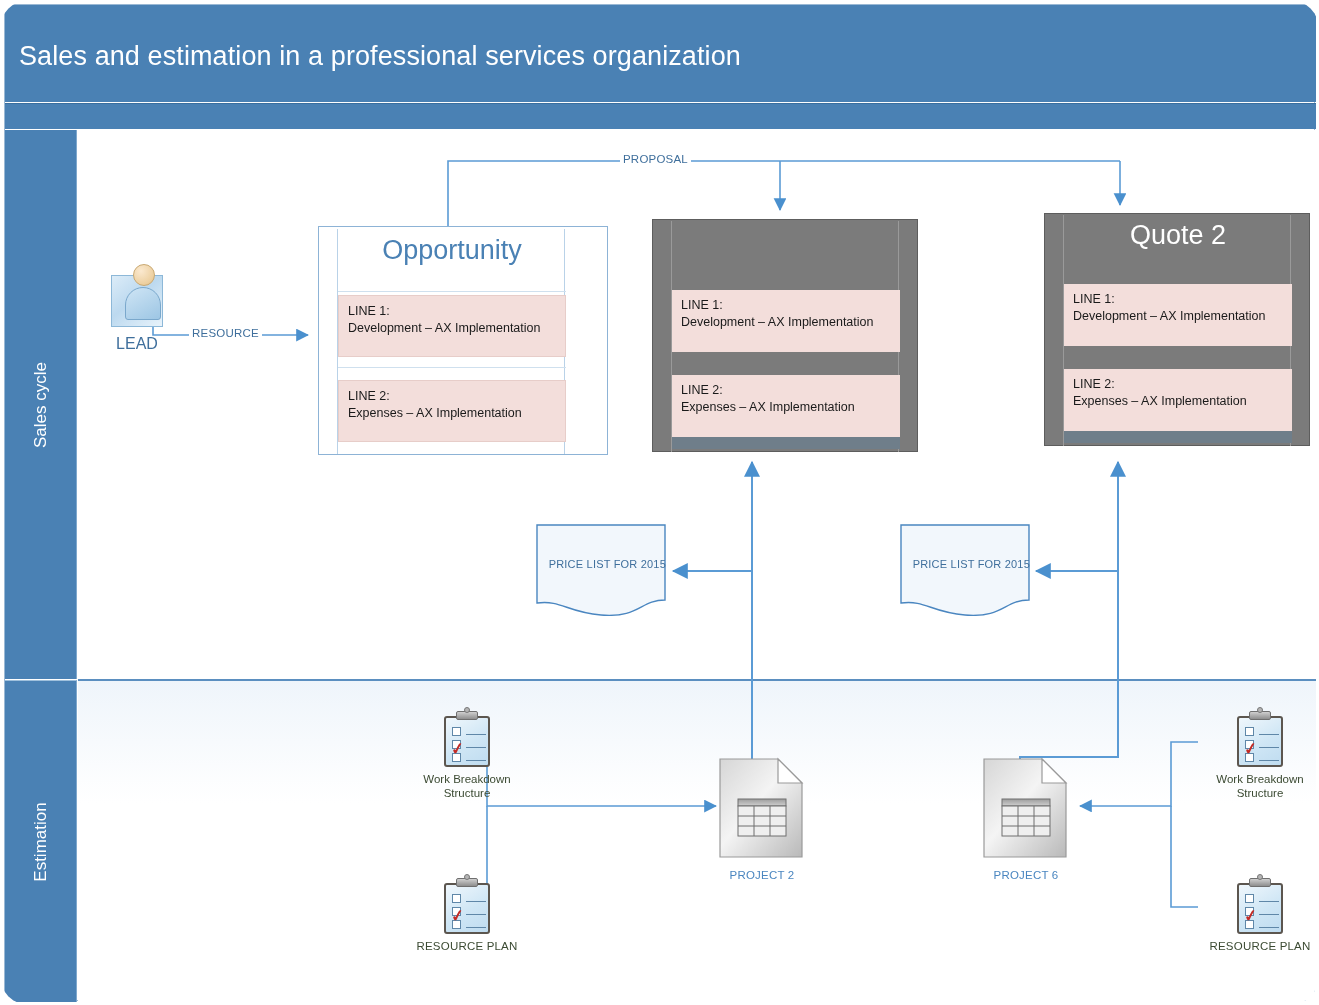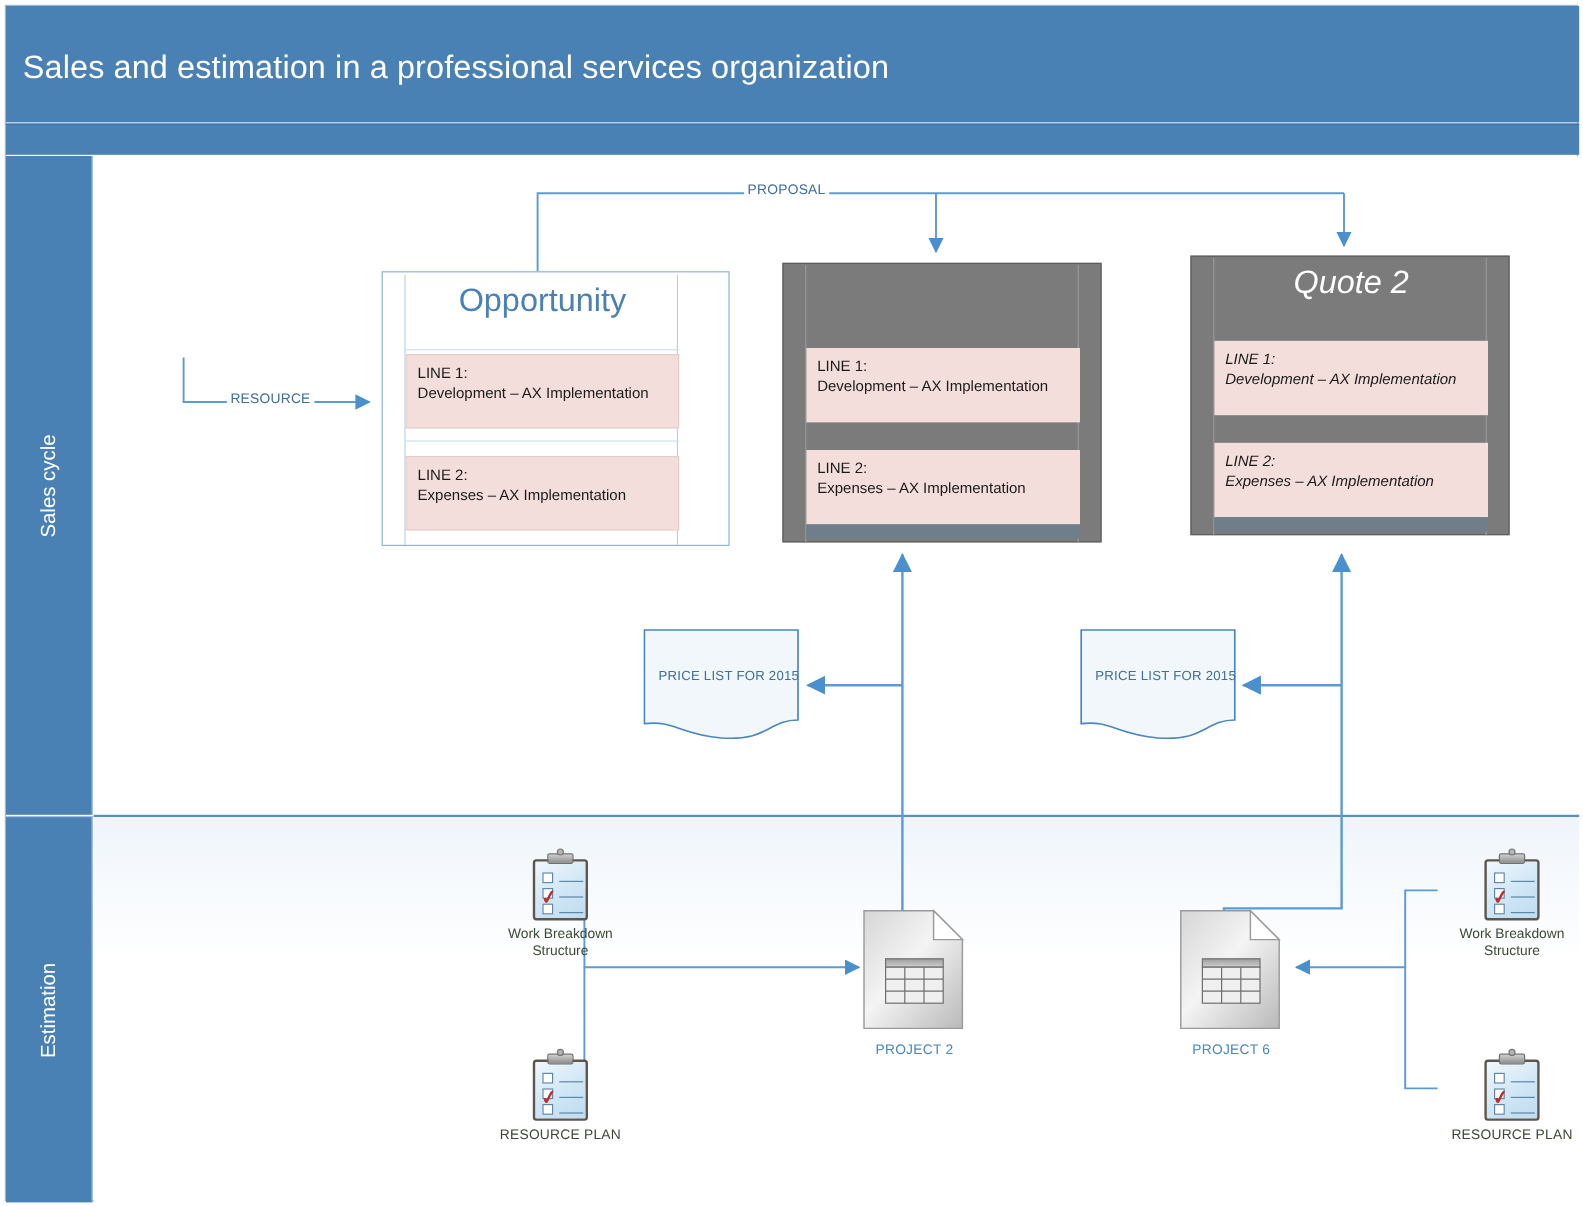--- a/index.html
+++ b/index.html
@@ -7,20 +7,21 @@
     margin: 0; padding: 0;
     background: #ffffff;
     font-family: "Liberation Sans", sans-serif;
   }
   #page {
     position: relative;
     width: 1319px;
     height: 1005px;
     background: #ffffff;
     overflow: hidden;
+    border-radius: 29px;
   }
 
   
   #frame {
     position: absolute;
     left: 4px; top: 4px;
     width: 1311px; height: 997px;
     border: 1px solid #9ab8d4;
     background: #ffffff;
   }
@@ -200,21 +201,21 @@
   #opportunity .line-2 { left: 19px; top: 153px; width: 228px; height: 62px; }
 
   
   .quote {
     position: absolute;
     width: 266px; height: 233px;
     background: #7b7b7b;
     border: 1px solid #5d5d5d;
   }
   #quote1 { left: 647px; top: 214px; }
-  #quote2 { left: 987px; top: 208px; font-style: italic; }
+  #quote2 { left: 1039px; top: 208px; }
   .quote .q-rail-l, .quote .q-rail-r {
     position: absolute;
     top: 1px; width: 1px; height: 231px;
     background: #9a9a9a;
   }
   .quote .q-rail-l { left: 18px; }
   .quote .q-rail-r { right: 18px; }
   .quote .q-title {
     position: absolute;
     left: 0; top: 6px;
@@ -370,20 +371,28 @@
       <path class="wire wire-thin" d="M479,737 L482,737 L482,801 L711,801" marker-end="url(#ah)"></path>
       <path class="wire wire-thin" d="M479,902 L482,902 L482,801"></path>
 
       <path class="wire wire-thin" d="M1193,737 L1166,737 L1166,801 L1075,801" marker-end="url(#ah)"></path>
       <path class="wire wire-thin" d="M1193,902 L1166,902 L1166,801"></path>
     </svg>
 
     <div class="wire-label" style="left:184px; top:322px;">RESOURCE</div>
     <div class="wire-label" style="left:615px; top:148px;">PROPOSAL</div>
 
+    <div id="lead-group">
+      <div id="lead-icon">
+        <div id="lead-card"></div>
+        <div id="lead-body"></div>
+        <div id="lead-head"></div>
+      </div>
+      <div id="lead-label">LEAD</div>
+    </div>
 
     <div id="opportunity">
       <div class="inner-rail"></div>
       <div class="opp-title">Opportunity</div>
       <div class="opp-head-rule"></div>
       <div class="line-box line-1">
         <div>LINE 1:</div>
         <div>Development – AX Implementation</div>
       </div>
       <div class="mid-rule"></div>

